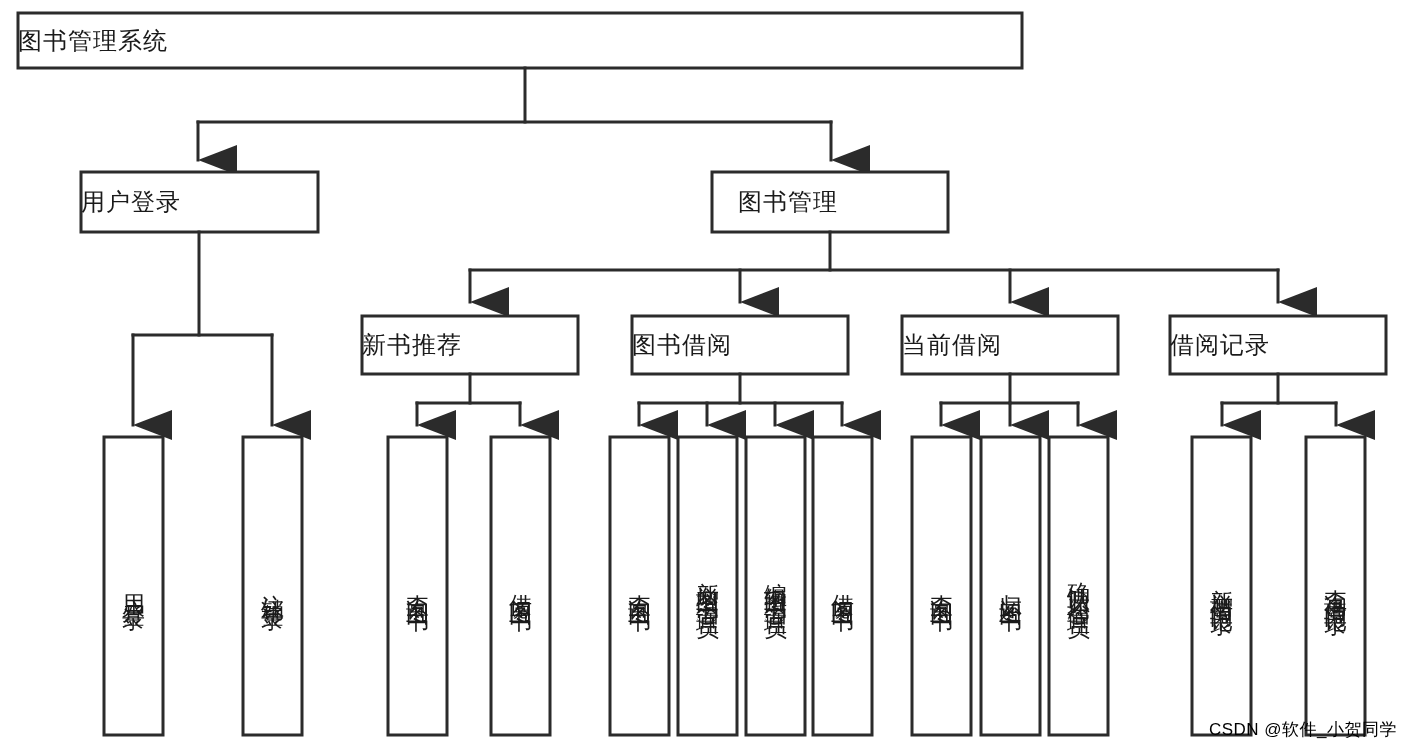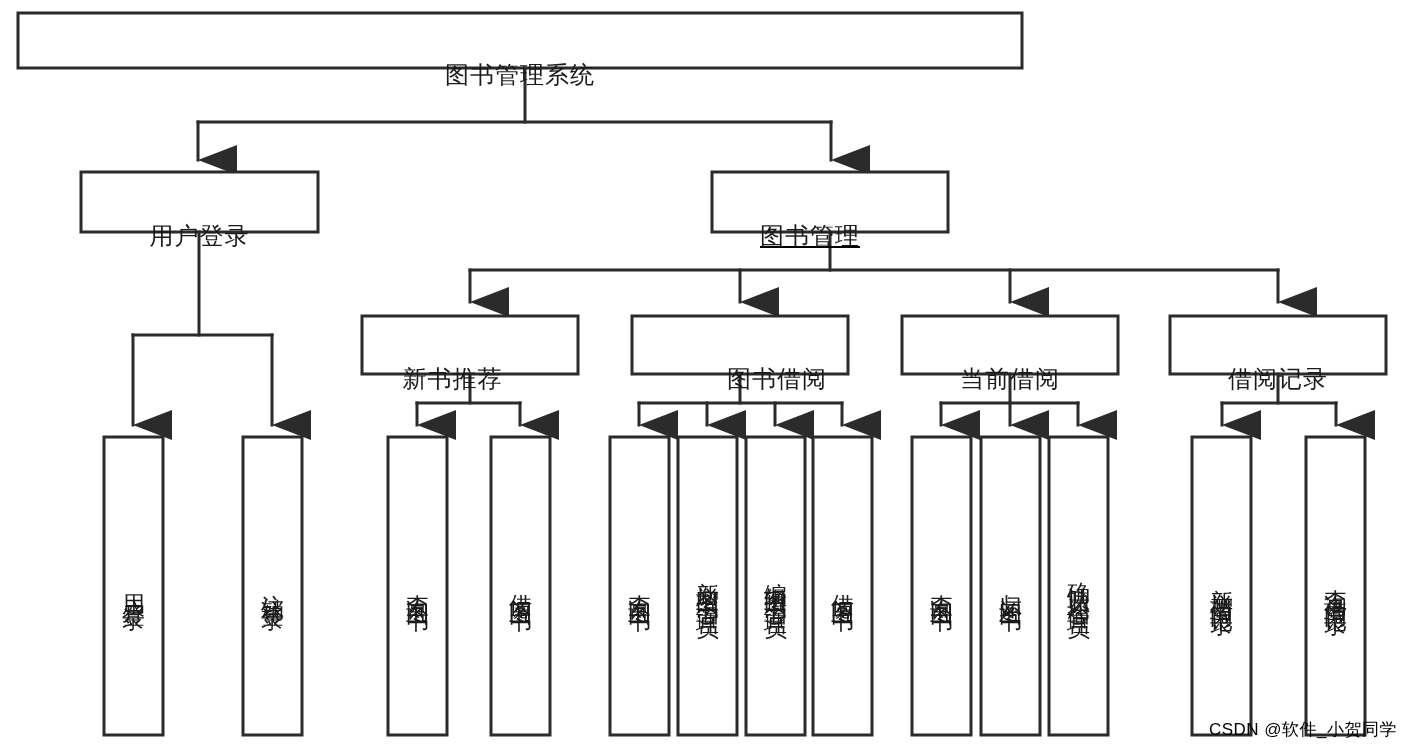--- a/index.html
+++ b/index.html
@@ -54,23 +54,22 @@
     font-size: 23px;
     line-height: 1;
     letter-spacing: 5px;
     color: #1a1a1a;
     white-space: nowrap;
   }
   .hlabel-wrap {
     position: absolute;
     display: flex;
     align-items: center;
-    justify-content: center;
+    justify-content: flex-start;
     pointer-events: none;
-    margin-top: 34px;
   }
   .hlabel-text {
     font-family: "Liberation Sans", "DejaVu Sans", sans-serif;
     font-size: 24px;
     color: #1a1a1a;
     white-space: nowrap;
     letter-spacing: 1px;
   }
   .watermark {
     position: absolute;
@@ -166,28 +165,28 @@
     <rect class="node-rect" x="1306" y="437" width="59" height="298"></rect>
   </svg>
 
   <div class="hlabel-wrap" style="left:18px; top:13px; width:1004px; height:55px;">
     <span class="hlabel-text">图书管理系统</span>
   </div>
 
   <div class="hlabel-wrap" style="left:81px; top:172px; width:237px; height:60px;">
     <span class="hlabel-text">用户登录</span>
   </div>
-  <div class="hlabel-wrap" style="left:692px; top:172px; width:236px; height:60px;text-decoration:underline;">
+  <div class="hlabel-wrap" style="left:738px; top:172px; width:236px; height:60px;">
     <span class="hlabel-text">图书管理</span>
   </div>
 
   <div class="hlabel-wrap" style="left:362px; top:316px; width:181px; height:58px;">
     <span class="hlabel-text">新书推荐</span>
   </div>
-  <div class="hlabel-wrap" style="left:632px; top:316px; width:216px; height:58px;padding-left:37px;">
+  <div class="hlabel-wrap" style="left:632px; top:316px; width:216px; height:58px;">
     <span class="hlabel-text">图书借阅</span>
   </div>
   <div class="hlabel-wrap" style="left:902px; top:316px; width:216px; height:58px;">
     <span class="hlabel-text">当前借阅</span>
   </div>
   <div class="hlabel-wrap" style="left:1170px; top:316px; width:216px; height:58px;">
     <span class="hlabel-text">借阅记录</span>
   </div>
 
   <div class="vlabel-wrap" style="left:104px; top:437px; width:59px; height:298px;">

